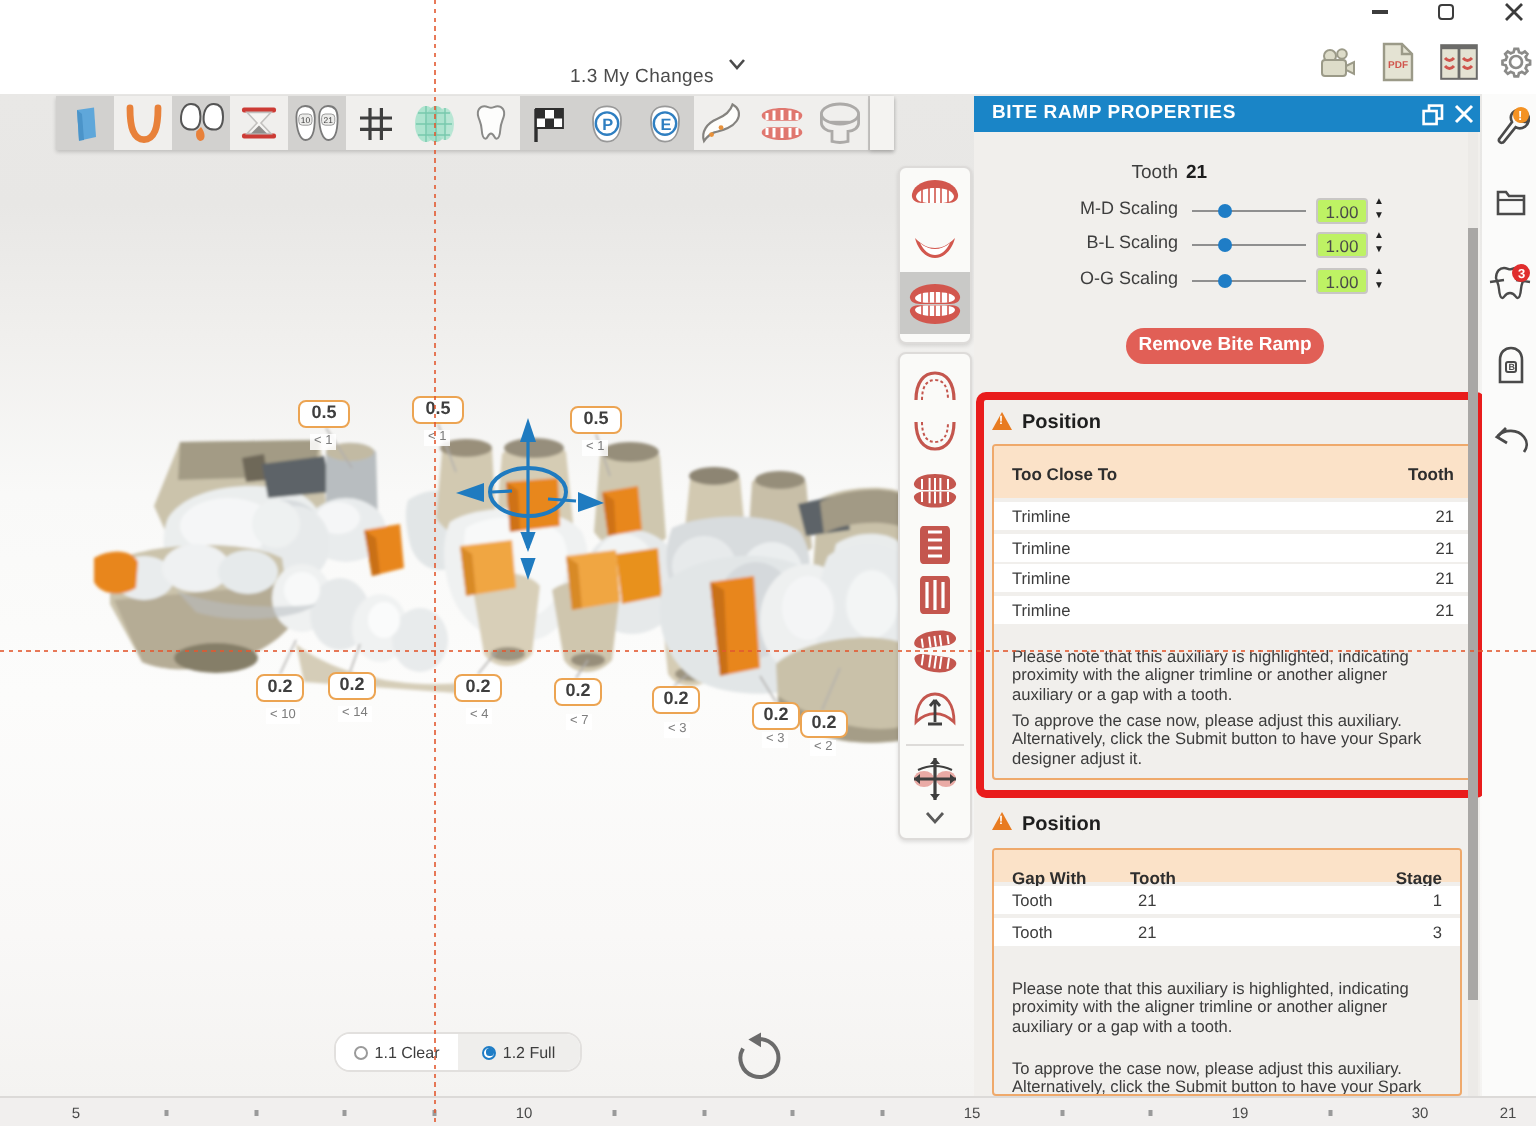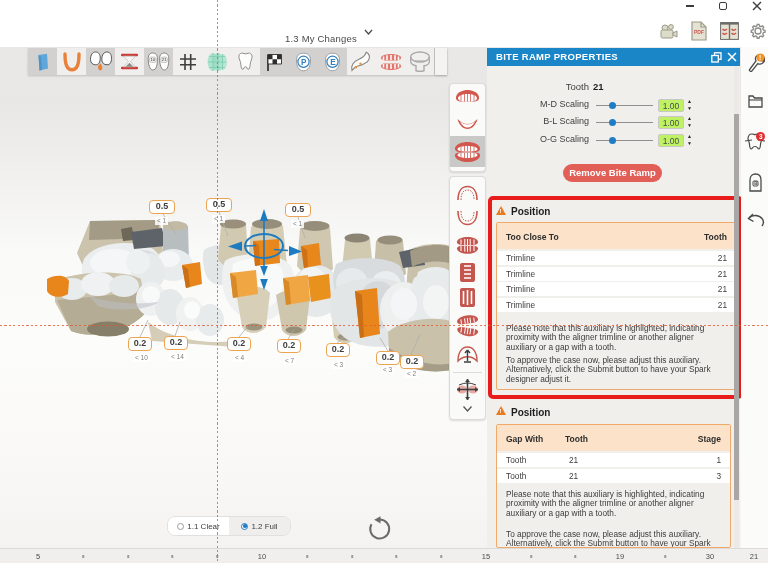--- a/index.html
+++ b/index.html
@@ -469,21 +469,21 @@
         <span style="position:absolute;right:9px;top:2px;font-size:8.3px;color:#3c3c3c">21</span>
       </div>
  <div class="optext" style="position:absolute;left:9px;top:101px;width:218px">Please note that this auxiliary is highlighted, indicating proximity with the aligner trimline or another aligner auxiliary or a gap with a tooth.</div>
  <div class="optext" style="position:absolute;left:9px;top:133px;width:218px">To approve the case now, please adjust this auxiliary. Alternatively, click the Submit button to have your Spark designer adjust it.</div>
 </div>
 <div id="redbox" class="abs"></div>
 
 <div class="wtri" style="left:496px;top:406px"></div>
 <div class="wsechead" style="left:511px;top:407px">Position</div>
 <div class="obox" style="left:496px;top:424px;width:235px;height:124px">
- <div class="obh" style="height:26px">
+ <div class="obh" style="height:16px">
    <span style="position:absolute;left:9px;top:9px;font-size:8.5px;font-weight:bold;color:#2e2e2e">Gap With</span>
    <span style="position:absolute;left:68px;top:9px;font-size:8.5px;font-weight:bold;color:#2e2e2e">Tooth</span>
    <span style="position:absolute;right:9px;top:9px;font-size:8.5px;font-weight:bold;color:#2e2e2e">Stage</span>
  </div>
  <div class="obrow" style="height:14px;margin-top:2px">
         <span style="position:absolute;left:9px;top:2px;font-size:8.3px;color:#3c3c3c">Tooth</span>
         <span style="position:absolute;left:72px;top:2px;font-size:8.3px;color:#3c3c3c">21</span>
         <span style="position:absolute;right:9px;top:2px;font-size:8.3px;color:#3c3c3c">1</span>
       </div>
  <div class="obrow" style="height:14px;margin-top:1.5px">

